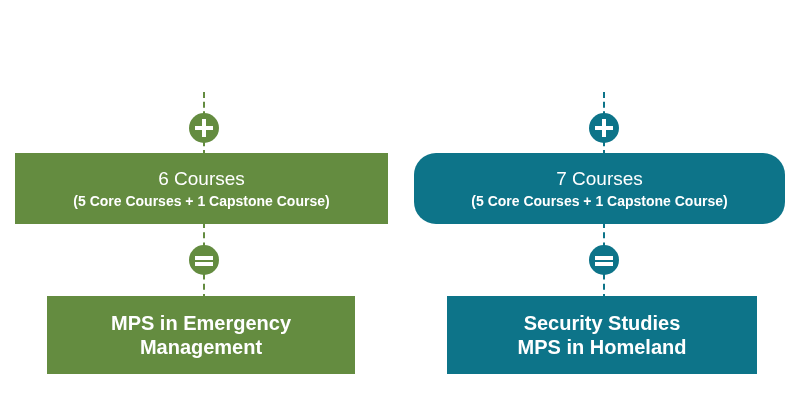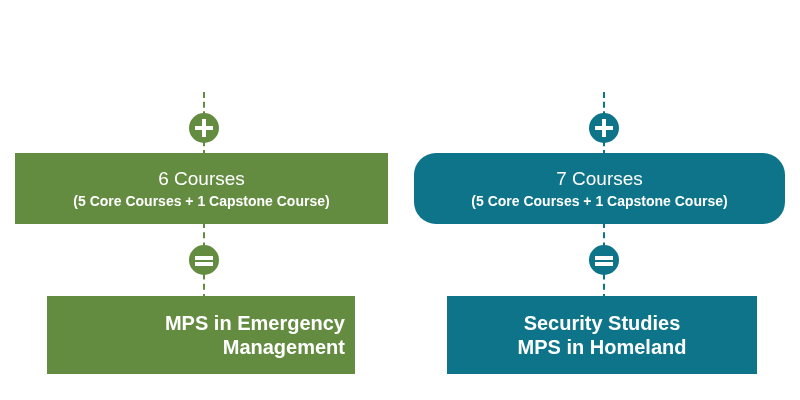--- a/index.html
+++ b/index.html
@@ -72,21 +72,20 @@
     line-height: 1.2;
     margin-top: 3px;
   }
 
   #degree-left-box {
     left: 47px;
     top: 296px;
     width: 308px;
     height: 78px;
     background: #648c40;
-    align-items: flex-end;
   }
   #degree-right-box {
     left: 447px;
     top: 296px;
     width: 310px;
     height: 78px;
     background: #0d7489;
   }
   .degree-text {
     font-size: 20px;

